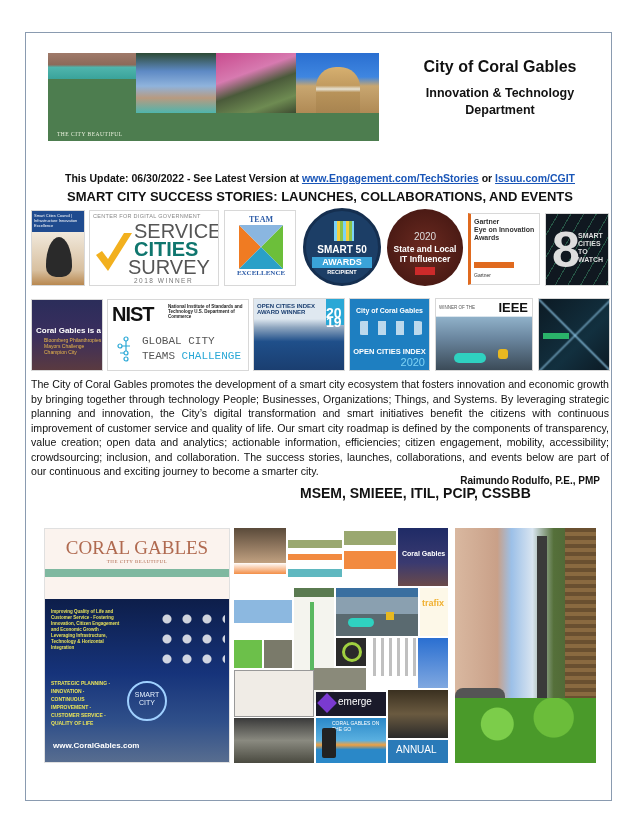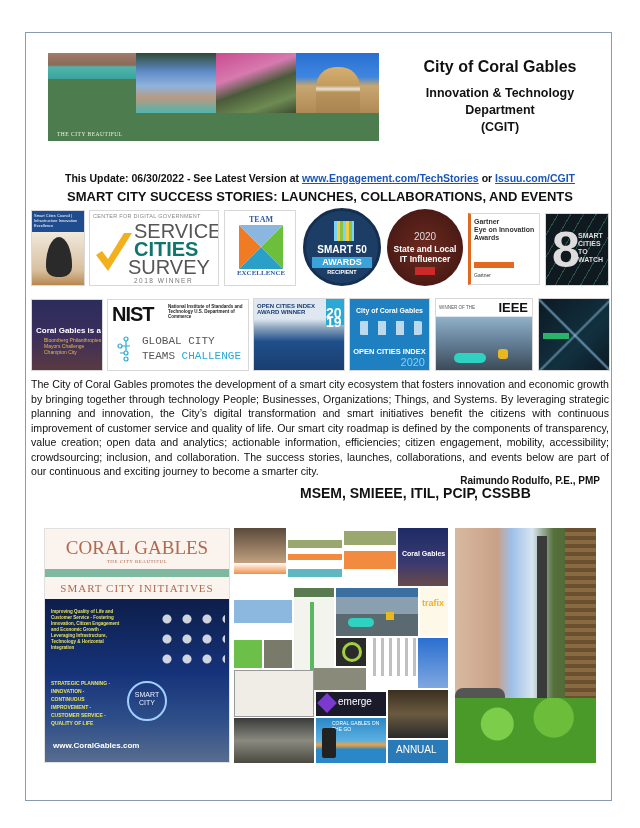--- a/index.html
+++ b/index.html
@@ -133,21 +133,20 @@
   <div class="p3">
       <div class="tower"></div>
     </div>
   <div class="strip"></div>
 </div>
 
 <div class="abs title-city">City of Coral Gables</div>
 <div class="abs title-dept">
   <div>Innovation &amp; Technology</div>
   <div>Department</div>
-  <div>(CGIT)</div>
 </div>
 
 <div class="abs headline">SMART CITY SUCCESS STORIES: LAUNCHES, COLLABORATIONS, AND EVENTS</div>
 <div class="abs update">
   <span>This Update: 06/30/2022  -  See Latest Version at </span><a>www.Engagement.com/TechStories</a><span> or </span><a>Issuu.com/CGIT</a>
 </div>
 
 <div class="abs tile t-scc">
   <div class="hdr">Smart Cities Council | Infrastructure Innovation Excellence</div>
   <div class="trophy"></div>
@@ -239,21 +238,20 @@
 <div class="abs sig">
   <div class="n">Raimundo Rodulfo, P.E., PMP</div>
   <div class="c">MSEM, SMIEEE, ITIL, PCIP, CSSBB</div>
 </div>
 
 <div class="abs poster">
   <div class="top"></div>
   <div class="cg">CORAL GABLES</div>
   <div class="cb">THE CITY BEAUTIFUL</div>
   <div class="band"></div>
-  <div class="sci">SMART CITY INITIATIVES</div>
   <div class="dark">
     <div class="y1">Improving Quality of Life and Customer Service · Fostering Innovation, Citizen Engagement and Economic Growth · Leveraging Infrastructure, Technology &amp; Horizontal Integration</div>
     <div class="dots"></div>
     <div class="y2">STRATEGIC PLANNING · INNOVATION · CONTINUOUS IMPROVEMENT · CUSTOMER SERVICE · QUALITY OF LIFE</div>
     <div class="ring"></div>
     <div class="sc">SMART CITY</div>
     <div class="url">www.CoralGables.com</div>
   </div>
 </div>
 

